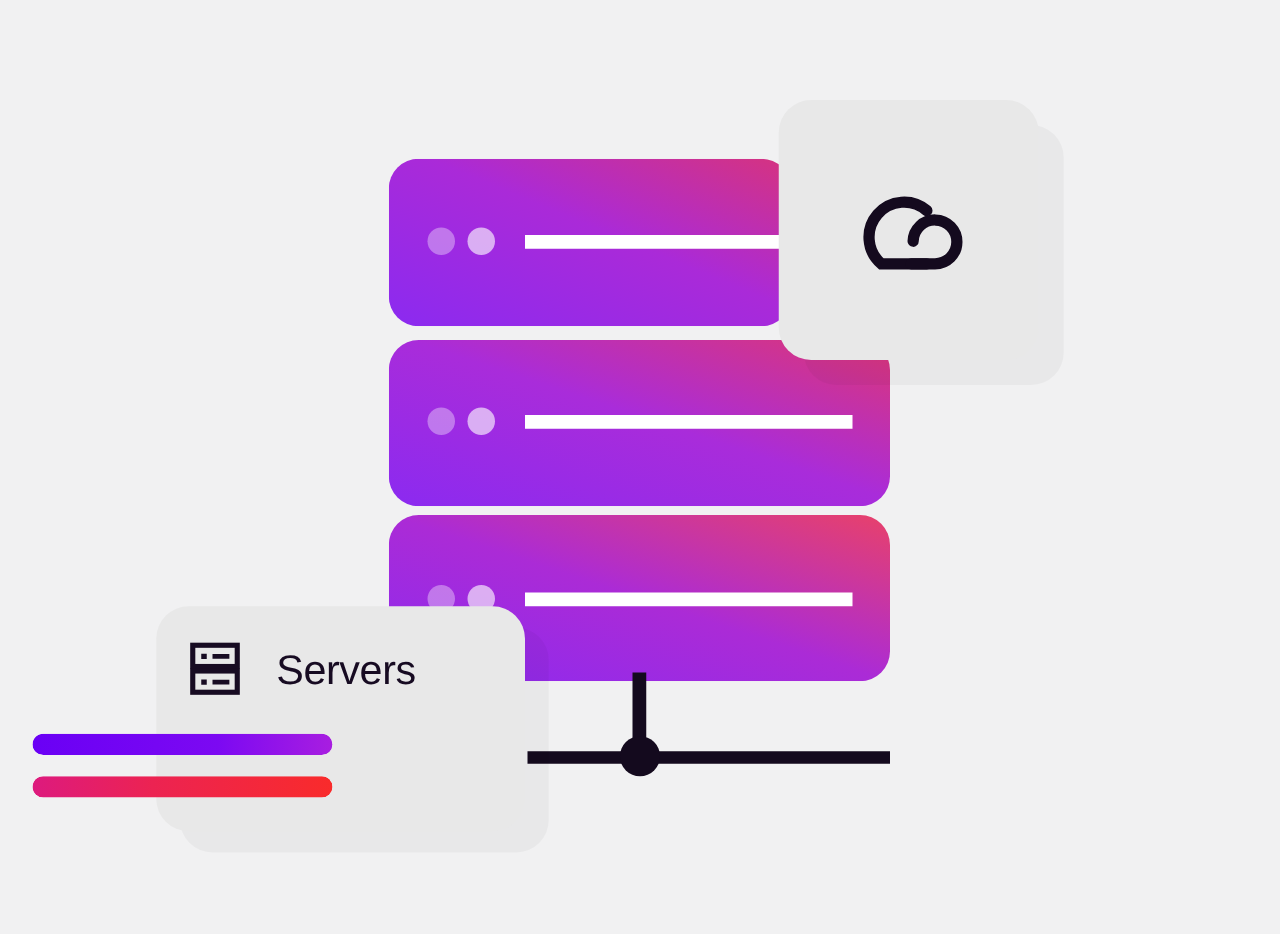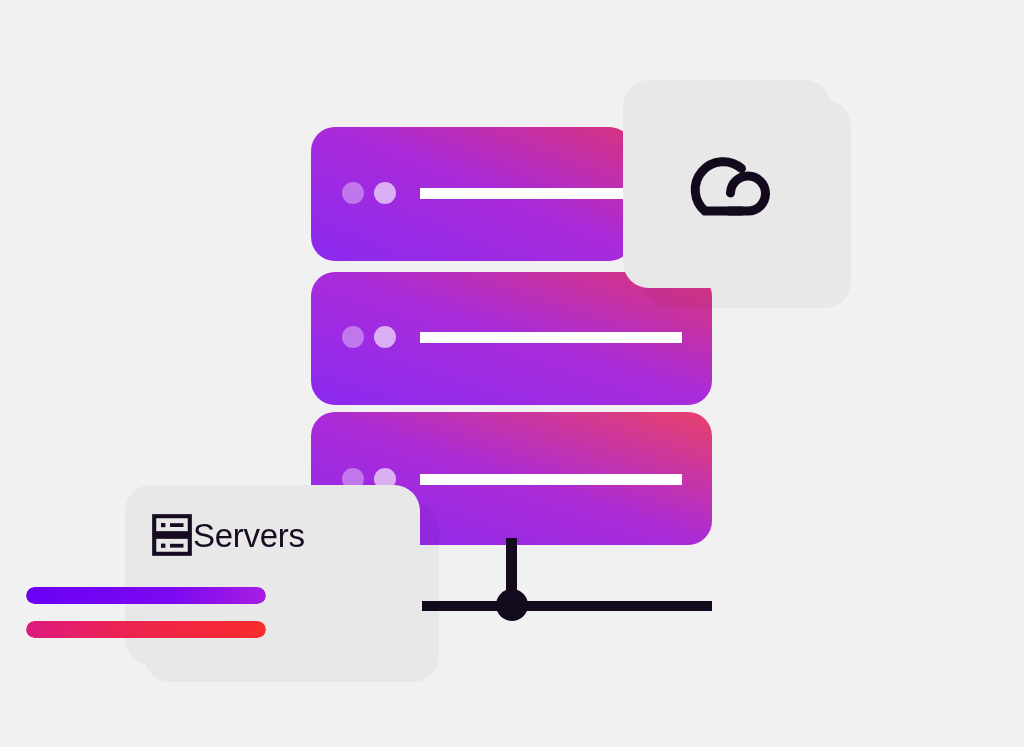--- a/index.html
+++ b/index.html
@@ -117,21 +117,21 @@
     background: #e8e8e8;
     border-radius: 26px;
     box-shadow: 19px 17px 0 0 rgba(0,0,0,0.035);
   }
   #servers-header {
     position: absolute;
     left: 26px;
     top: 28px;
     display: flex;
     align-items: center;
-    gap: 0;
+    gap: 28px;
   }
   #server-icon-wrap {
     width: 42px;
     height: 44px;
     flex: 0 0 auto;
   }
   #servers-title {
     font-size: 33px;
     font-weight: 400;
     color: #170b22;

